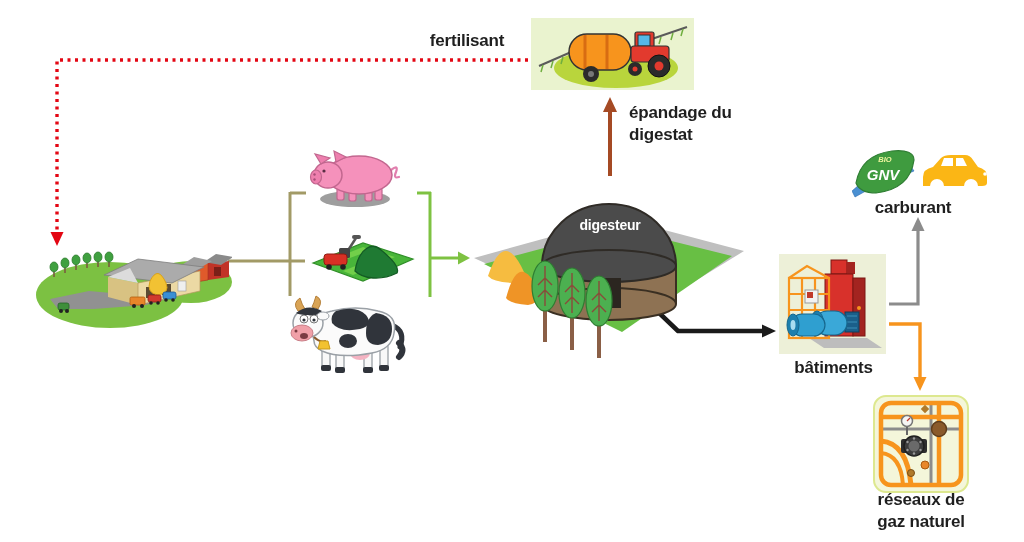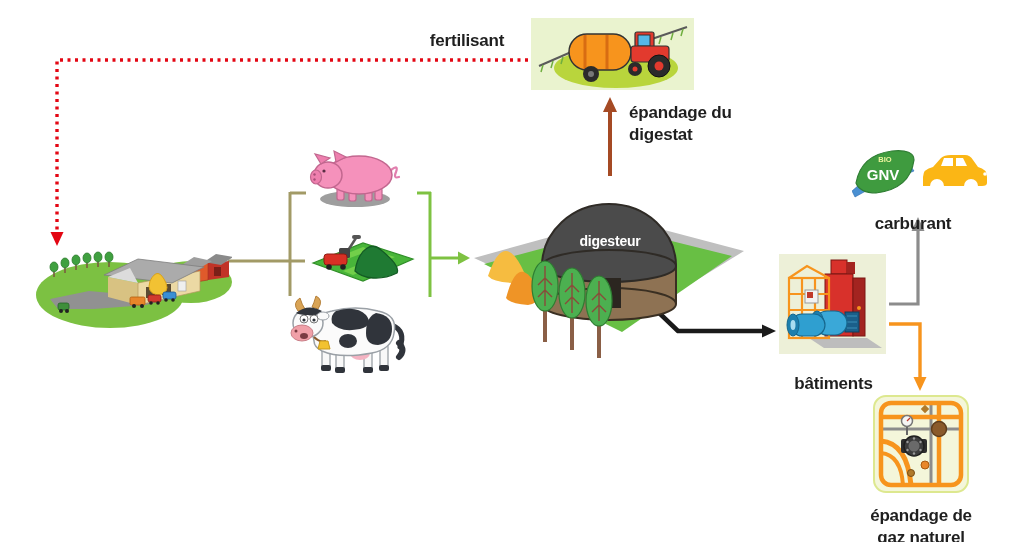--- a/index.html
+++ b/index.html
@@ -1,24 +1,24 @@
 <!DOCTYPE html>
 <html><head>
 <meta charset="utf-8">
 <style>
   html,body{margin:0;padding:0;background:#fff;}
   #canvas{position:relative;width:1024px;height:542px;background:#ffffff;overflow:hidden;
           font-family:"Liberation Sans",sans-serif;}
   .abs{position:absolute;}
   .label{position:absolute;font-weight:700;font-size:17px;color:#1f1f1f;line-height:21px;letter-spacing:-0.2px;}
-  .label.center{text-align:center;margin-top:16px;}
+  .label.center{text-align:center;}
   .label.right{text-align:center;}
   .label.white{color:#ffffff;font-size:14px;}
   svg{display:block;}
-  .imgbox{position:absolute;}
+  .imgbox{position:absolute;font-style:italic;}
 </style>
 </head>
 <body>
 
 <div id="canvas">
 
   <svg class="abs" width="1024" height="542" viewBox="0 0 1024 542" style="left:0;top:0;z-index:1">
 
     <g>
       <path d="M 528,60 H 57 V 230" fill="none" stroke="#e30613" stroke-width="3.4" stroke-dasharray="3 4.5"></path>
@@ -331,17 +331,17 @@
         <circle cx="34" cy="26" r="5.5" fill="#f5f5f5" stroke="#777" stroke-width="1.5"></circle>
         <path d="M 34,26 L 37,23" stroke="#c0392b" stroke-width="1.2"></path>
       </g>
       <circle cx="66" cy="34" r="7.5" fill="#8a5a2b" stroke="#5f3d1c" stroke-width="1.5"></circle>
       <rect x="49" y="11" width="6" height="6" transform="rotate(45 52 14)" fill="#b07a2a"></rect>
       <circle cx="52" cy="70" r="4" fill="#e8872a" stroke="#a85a10" stroke-width="1"></circle>
       <circle cx="38" cy="78" r="3.5" fill="#b07a2a" stroke="#7a4f16" stroke-width="1"></circle>
     </svg>
   </div>
   <div class="label center" style="left:862px;top:489px;width:118px;line-height:22px;z-index:3">
-    <span style="display:block">épandage de</span>
+    <span style="display:block">réseaux de</span>
     <span style="display:block">gaz naturel</span>
   </div>
 
 </div>
 
 </body></html>

